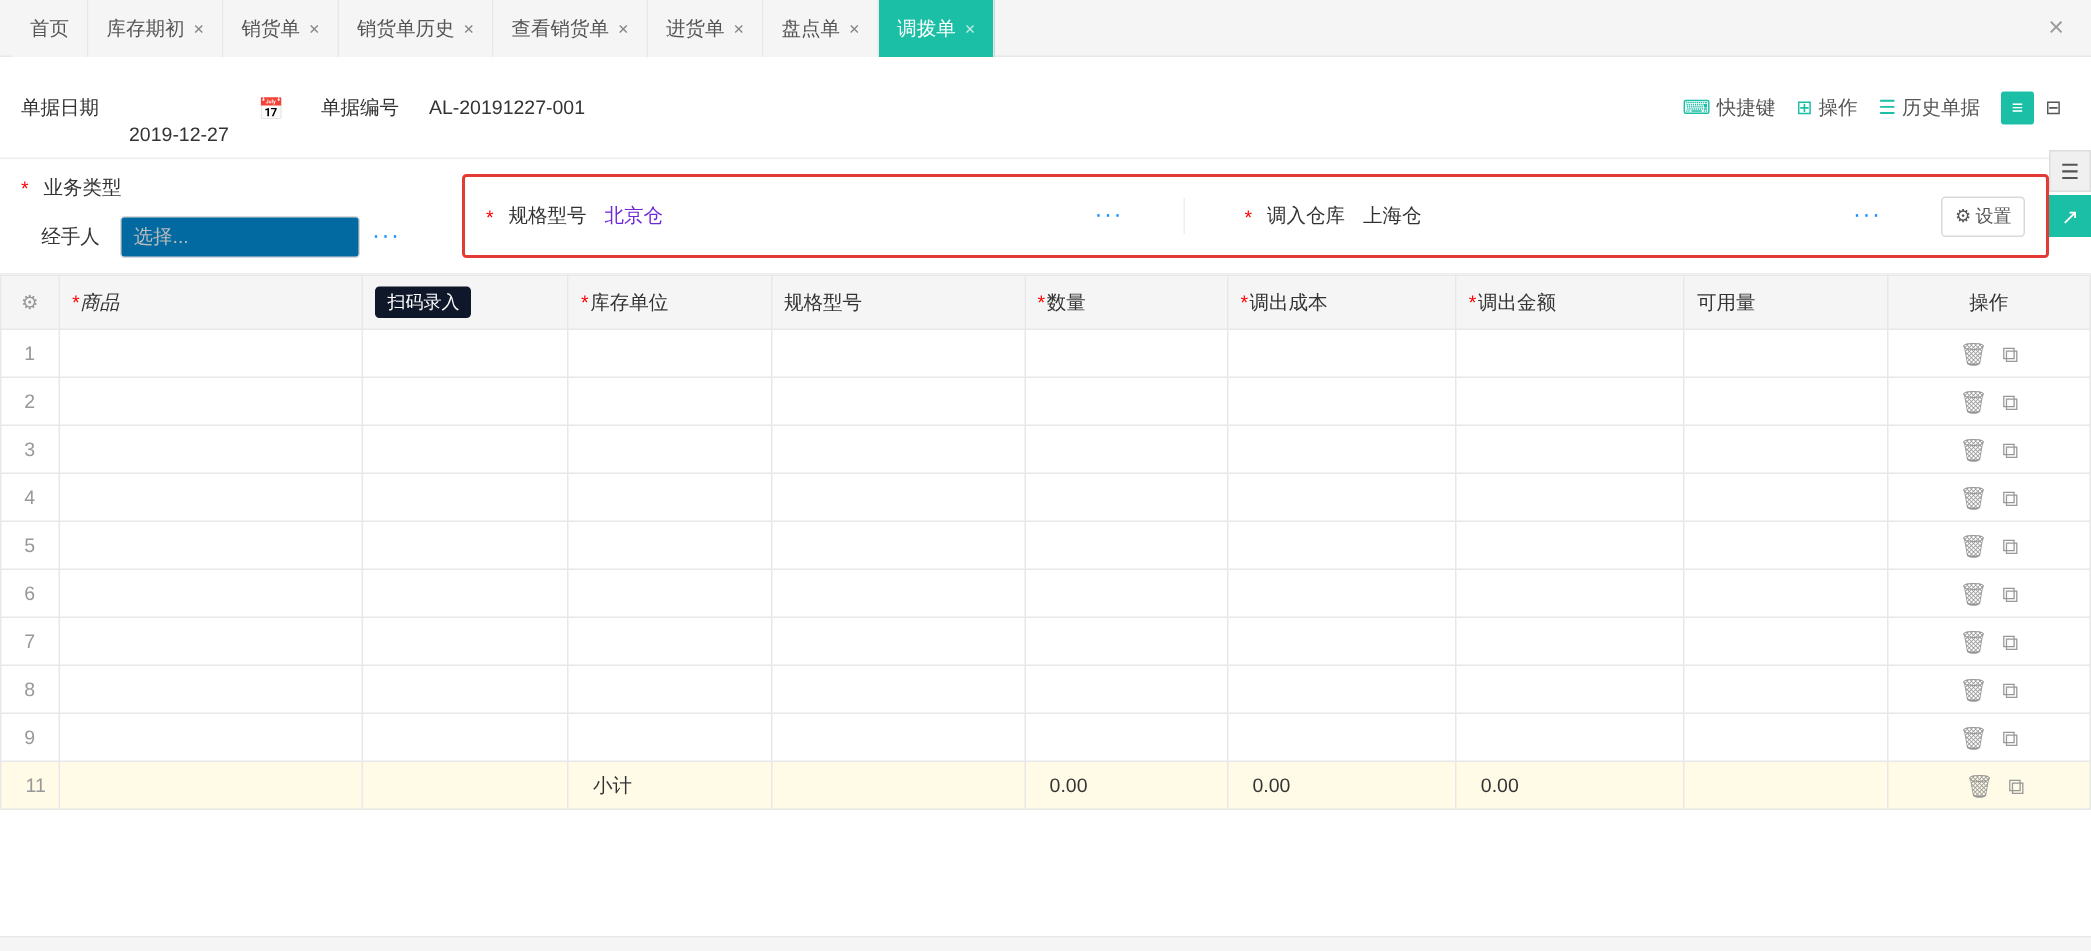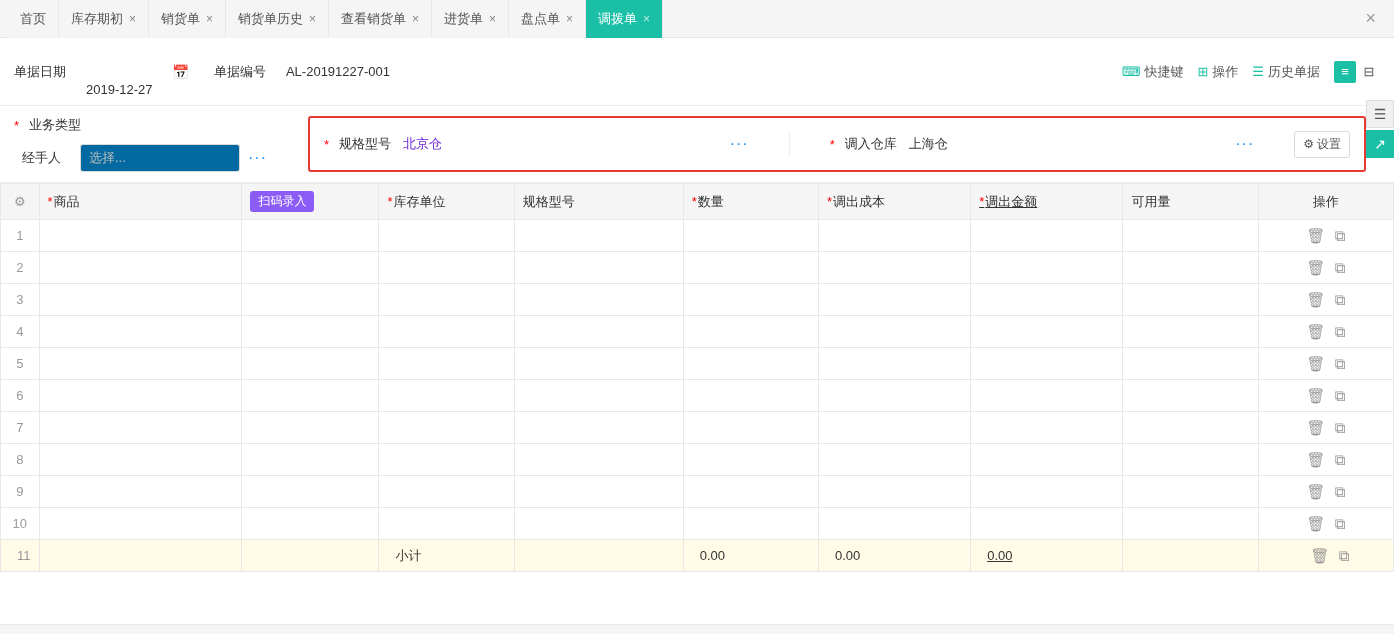--- a/index.html
+++ b/index.html
@@ -65,31 +65,31 @@
     thead tr { background: #f5f5f5; }
     th {
       border: 1px solid #e8e8e8; padding: 7px 8px; font-weight: normal;
       text-align: left; white-space: nowrap; color: #333;
     }
     td {
       border: 1px solid #e8e8e8; padding: 6px 8px; height: 32px; color: #333;
     }
     tr:last-child td { background: #fffbe6; }
     .row-num { text-align: center; color: #999; width: 36px; }
-    .col-product { min-width: 120px; }
+    .col-product { min-width: 120px; font-style: italic; }
     .col-scan { min-width: 80px; }
     .col-unit { min-width: 80px; }
     .col-spec { min-width: 100px; }
     .col-qty { min-width: 80px; }
     .col-cost { min-width: 90px; }
-    .col-amount { min-width: 90px; text-decoration: underline; }
+    .col-amount { min-width: 90px; }
     .col-avail { min-width: 80px; }
     .col-ops { min-width: 80px; text-align: center; }
     .scan-btn {
-      background: #8b5cf6; color: #fff; border: none; border-radius: 3px;
+      background: #0f172a; color: #fff; border: none; border-radius: 3px;
       padding: 2px 8px; font-size: 12px; cursor: pointer;
     }
     .op-icon { color: #999; cursor: pointer; font-size: 15px; margin: 0 3px; }
     .subtotal td { background: #fffbe6 !important; font-weight: normal; padding-left: 16px; }
 
     
     .right-sidebar {
       position: fixed; right: 0; top: 100px; display: flex; flex-direction: column;
       gap: 2px; z-index: 100;
     }
@@ -185,21 +185,21 @@
     </div>
 
     <div style="display:flex; align-items:stretch; padding: 10px 14px; gap: 14px;">
 
       <div style="display:flex; flex-direction:column; gap:10px; min-width:280px;">
         <div class="field-row">
           <span class="required-star">*</span>
           <span style="min-width:50px;">业务类型</span>
         </div>
         <div class="field-row">
-          <span style="min-width:50px; margin-left:8px;">经手人</span>
+          <span style="min-width:50px; margin-left:8px;text-align:center;">经手人</span>
           <div class="person-select">
             <span style="color:#bbb;">选择...</span>
           </div>
           <span class="dots-btn">···</span>
         </div>
       </div>
 
       <div class="warehouse-section">
 
         <div class="warehouse-field">
@@ -386,35 +386,20 @@
           <td class="col-spec"></td>
           <td class="col-qty"></td>
           <td class="col-cost"></td>
           <td class="col-amount"></td>
           <td class="col-avail"></td>
           <td class="col-ops">
             <span class="op-icon">🗑</span>
             <span class="op-icon">⧉</span>
           </td>
         </tr>
-        <tr>
-          <td class="row-num">10</td>
-          <td class="col-product"></td>
-          <td class="col-scan"></td>
-          <td class="col-unit"></td>
-          <td class="col-spec"></td>
-          <td class="col-qty"></td>
-          <td class="col-cost"></td>
-          <td class="col-amount"></td>
-          <td class="col-avail"></td>
-          <td class="col-ops">
-            <span class="op-icon">🗑</span>
-            <span class="op-icon">⧉</span>
-          </td>
-        </tr>
         <tr class="subtotal">
           <td class="row-num">11</td>
           <td class="col-product"></td>
           <td class="col-scan"></td>
           <td class="col-unit">
             <span>小计</span>
           </td>
           <td class="col-spec"></td>
           <td class="col-qty">0.00</td>
           <td class="col-cost">0.00</td>

